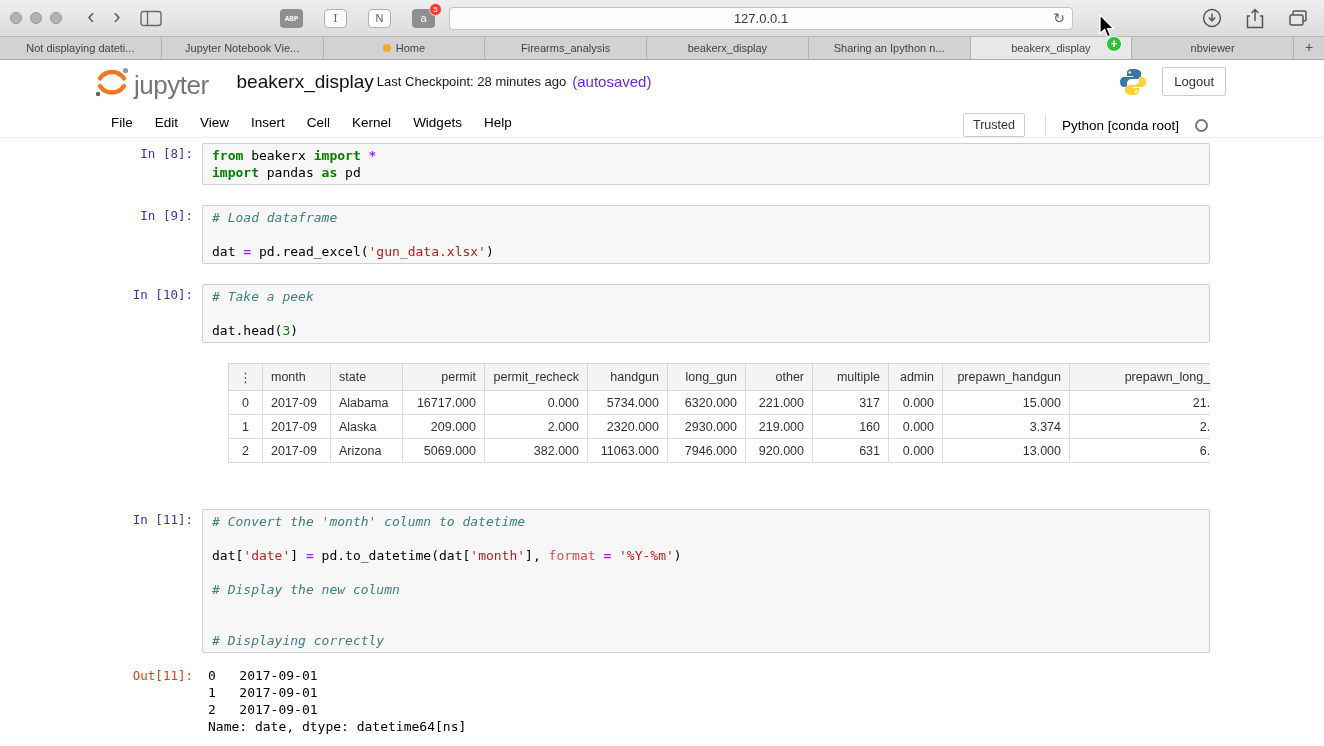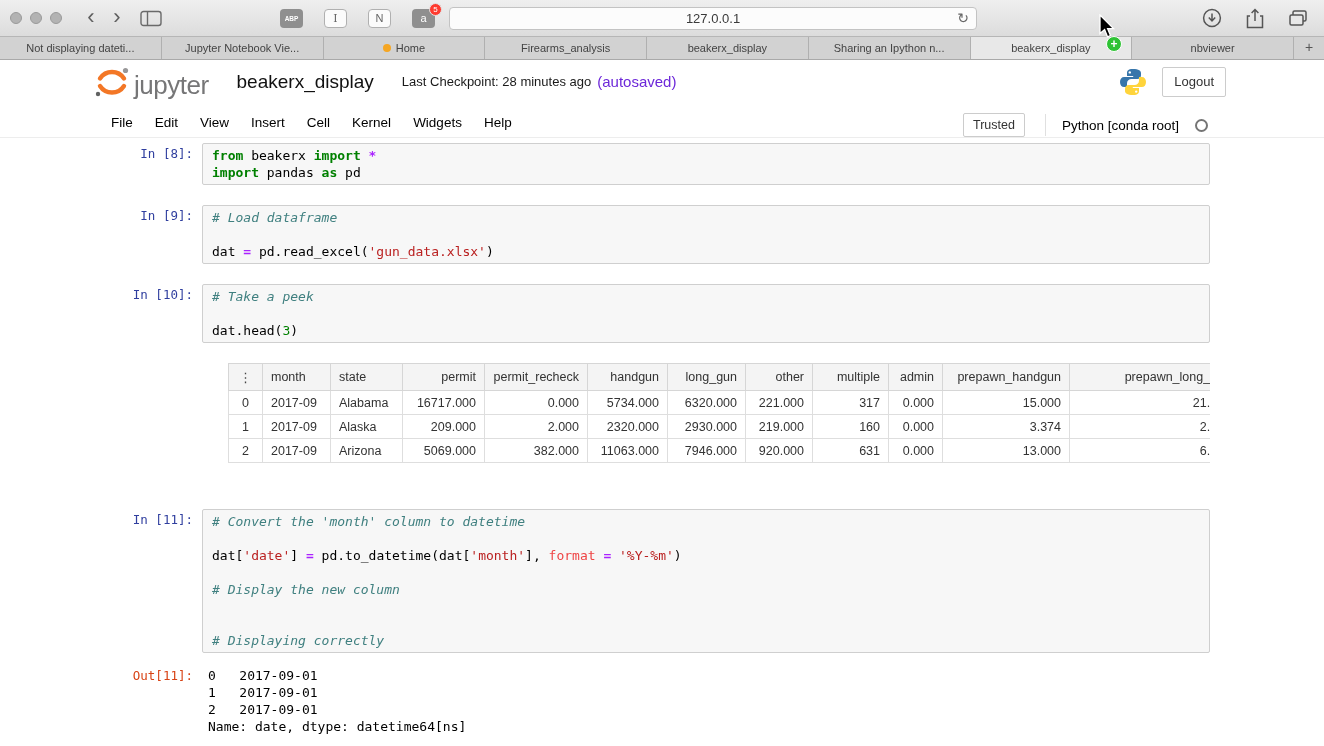--- a/index.html
+++ b/index.html
@@ -18,21 +18,21 @@
   .ext-group { display:flex; gap:21px; margin-left:118px; align-items:center; }
   .ext { width:23px; height:19px; border-radius:4px; display:flex; align-items:center;
          justify-content:center; position:relative; font-size:11px; color:#666; }
   .ext.filled { background:#8f8f8f; color:#fff; }
   .ext.outline { background:#fbfbfb; border:1px solid #b0b0b0; }
   .ext.small-label { font-size:6.5px; font-weight:bold; letter-spacing:0; }
   .ext.serif { font-family:"DejaVu Serif", serif; }
   .ext .badge { position:absolute; top:-6px; right:-7px; background:#ff3b30; color:#fff;
                 font-size:8px; width:13px; height:13px; border-radius:50%; display:flex;
                 align-items:center; justify-content:center; border:1px solid #e4e4e4; }
-  .urlbar { width:528px; height:23px; background:#fcfcfc; border:1px solid #c3c3c3;
+  .urlbar { width:624px; height:23px; background:#fcfcfc; border:1px solid #c3c3c3;
             border-radius:4px; margin-left:14px; display:flex; align-items:center;
             justify-content:center; position:relative; font-size:13px; color:#3a3a3a; }
   .reload { position:absolute; right:7px; color:#666; font-size:14px; line-height:14px; }
   .right-icons { margin-left:auto; display:flex; gap:24px; margin-right:6px; align-items:center; }
   .right-icons svg { display:block; }
 
   .tab-bar { height:23px; background:#c9c9c9; display:flex; border-bottom:1px solid #a9a9a9; }
   .tab { flex:1 1 0; min-width:0; border-right:1px solid #b0b0b0; background:#d2d2d2;
          font-size:11px; color:#434343; line-height:22px; text-align:center; padding:0 12px;
          white-space:nowrap; overflow:hidden; text-overflow:ellipsis; }
@@ -40,23 +40,23 @@
   .favicon { display:inline-block; width:8px; height:8px; border-radius:50%;
              background:#f5a623; margin-right:5px; }
   .newtab { flex:0 0 30px; text-align:center; color:#555; line-height:21px; font-size:14px;
             background:#d2d2d2; }
 
   
   .nb-header { height:43px; display:flex; align-items:center; padding:0 98px 0 94px; background:#fff; }
   .logo { display:flex; align-items:flex-end; gap:4px; }
   .logo-text { font-size:26px; color:#767677; letter-spacing:-0.5px; line-height:26px; }
   .nb-title { font-size:19px; color:#111; margin-left:28px; font-weight:500; }
-  .checkpoint { font-size:13px; color:#1a1a1a; margin-left:28px; }
+  .checkpoint { font-size:13px; color:#1a1a1a; margin-left:3px; }
   .autosaved { font-size:15px; color:#6d28d9; margin-left:6px; }
-  .header-right { margin-left:auto; display:flex; gap:14px; }
+  .header-right { margin-left:auto; display:flex; align-items:center; gap:14px; }
   .logout { border:1px solid #ccc; border-radius:2px; padding:6px 11px; font-size:13px;
             color:#333; background:#fff; cursor:pointer; }
 
   
   .menubar { height:35px; display:flex; align-items:flex-end; padding:0 116px 0 100px;
              background:#fff; border-bottom:1px solid #ededed; }
   .menu-item { font-size:13.5px; color:#000; padding:7px 11px; cursor:pointer; }
   .menubar-right { margin-left:auto; display:flex; align-items:center; gap:16px; }
   .trusted { border:1px solid #ccc; border-radius:2px; padding:4px 9px; font-size:12.5px; color:#333; background:#fff; }
   .kernel-sep { width:1px; height:22px; background:#e0e0e0; margin-left:4px; }

